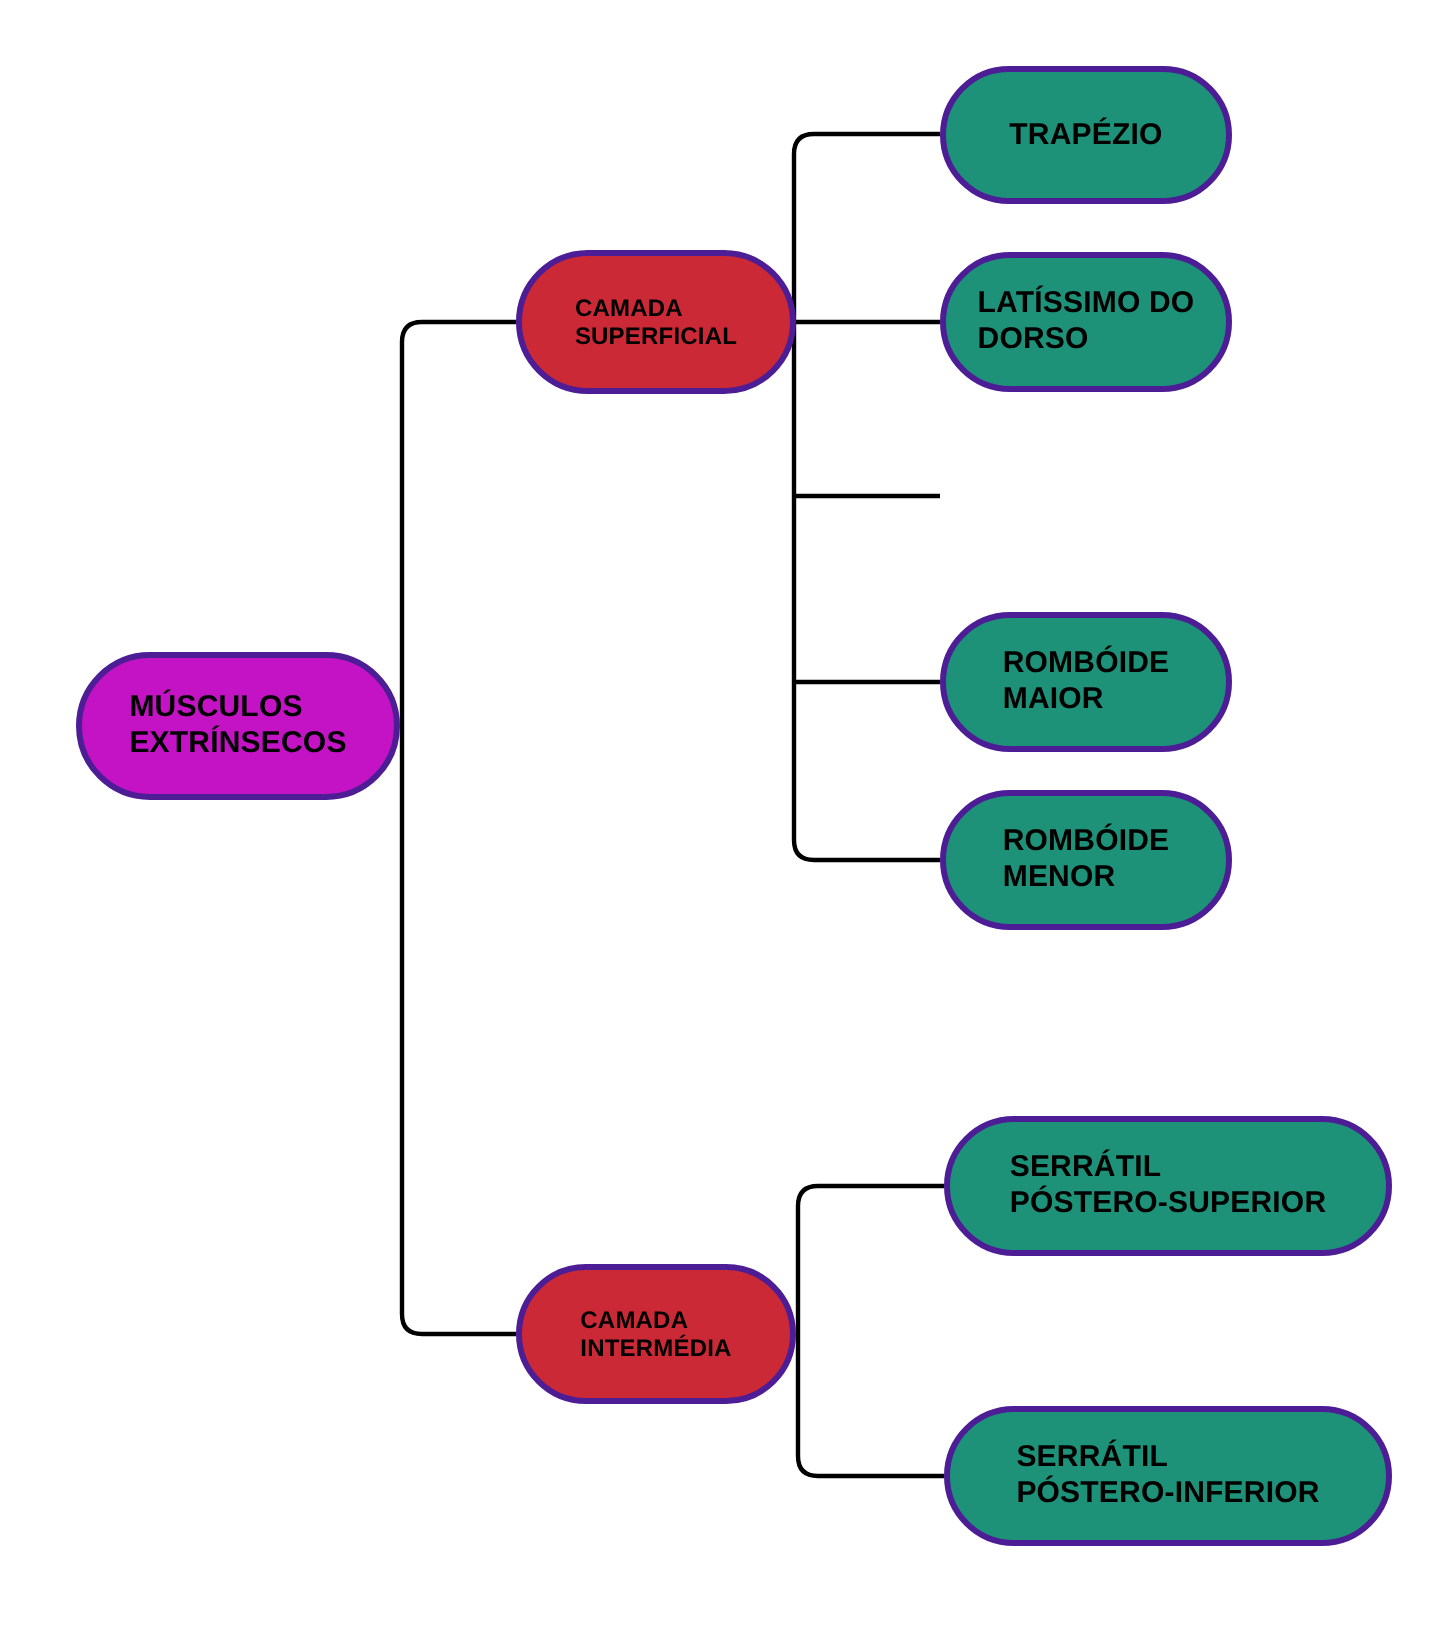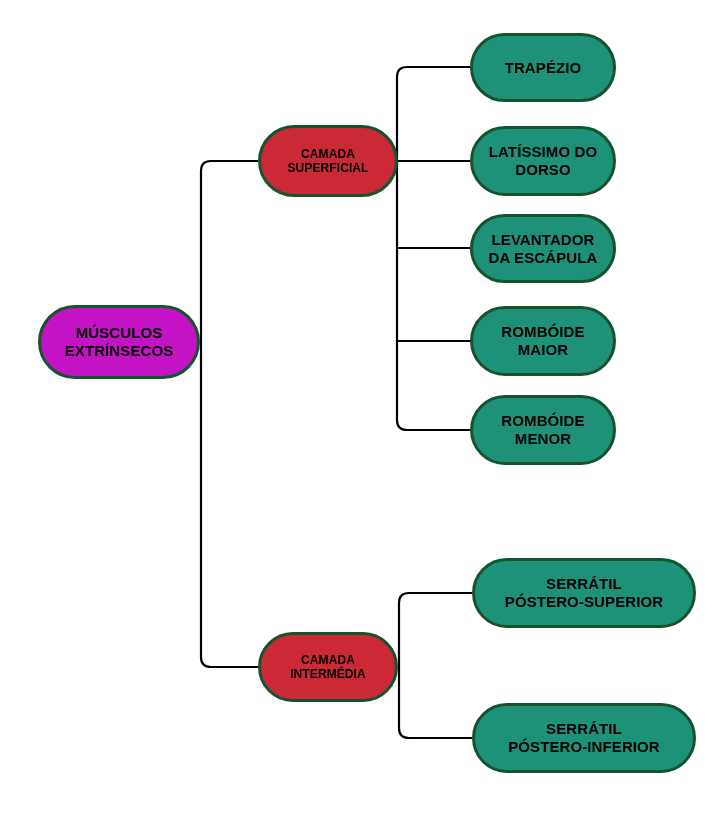--- a/index.html
+++ b/index.html
@@ -22,32 +22,33 @@
     width: 723px;
     height: 813px;
     pointer-events: none;
   }
   .node {
     position: absolute;
     box-sizing: border-box;
     display: flex;
     align-items: center;
     justify-content: center;
-    text-align: center;
-    border: 3px solid #14532d;
+    text-align: left;
+    border: 3px solid #4c1d95;
     border-radius: 999px;
     color: #000000;
     font-weight: bold;
     letter-spacing: 0.1px;
     line-height: 1.18;
     z-index: 2;
   }
   .node-root {
     background: #C413C4;
     font-size: 15px;
+    margin-top: 21px;
   }
   .node-layer {
     background: #CC2936;
     font-size: 12px;
   }
   .node-muscle {
     background: #1E9179;
     font-size: 15px;
   }
   .node-label {
@@ -92,24 +93,20 @@
 
   <div class="node node-muscle" style="left:470px; top:33px; width:146px; height:69px;">
     <span class="node-label">TRAPÉZIO</span>
   </div>
 
   <div class="node node-muscle" style="left:470px; top:126px; width:146px; height:70px;">
     <span class="node-label">LATÍSSIMO DO
 DORSO</span>
   </div>
 
-  <div class="node node-muscle" style="left:470px; top:214px; width:146px; height:69px;">
-    <span class="node-label">LEVANTADOR
-DA ESCÁPULA</span>
-  </div>
 
   <div class="node node-muscle" style="left:470px; top:306px; width:146px; height:70px;">
     <span class="node-label">ROMBÓIDE
 MAIOR</span>
   </div>
 
   <div class="node node-muscle" style="left:470px; top:395px; width:146px; height:70px;">
     <span class="node-label">ROMBÓIDE
 MENOR</span>
   </div>

